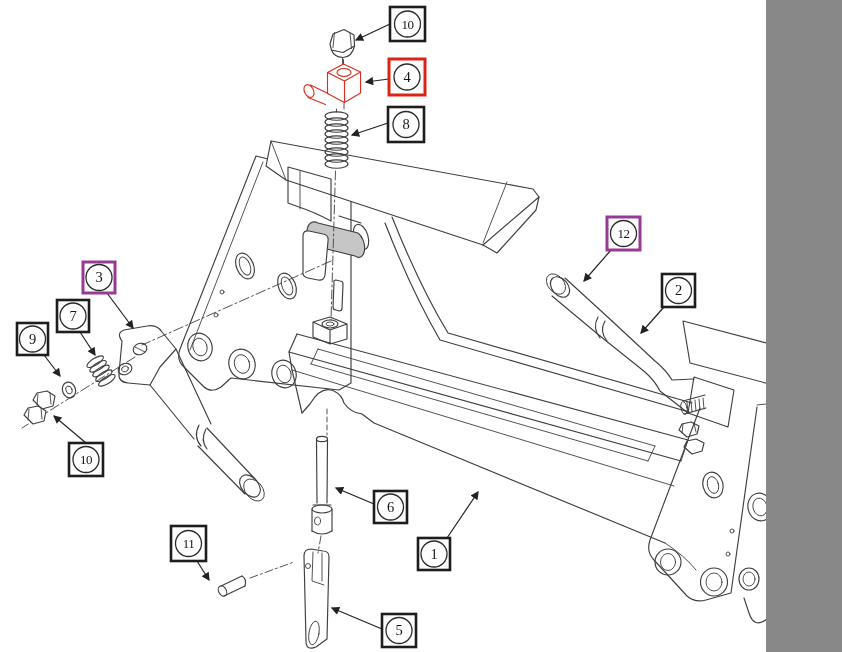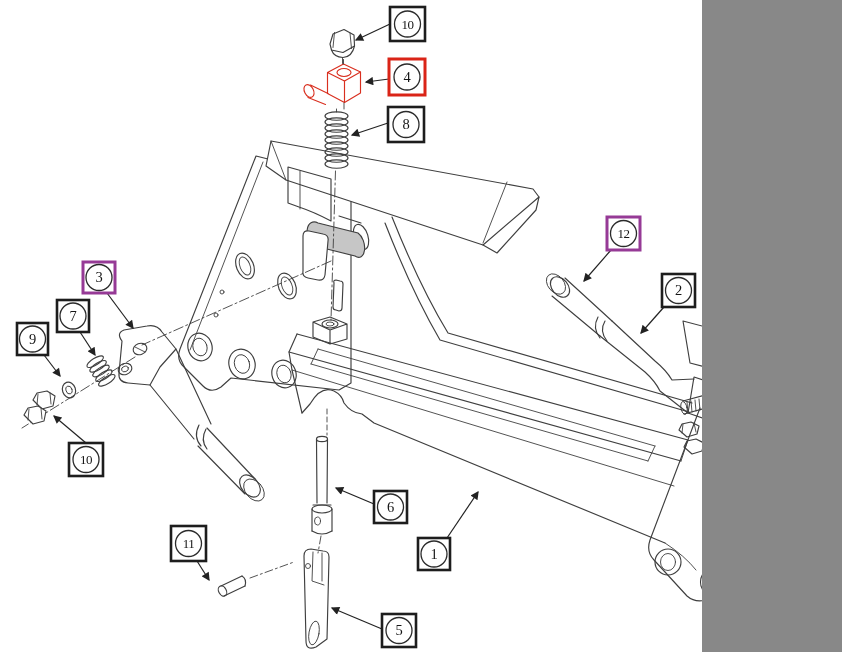--- a/index.html
+++ b/index.html
@@ -1,17 +1,17 @@
 <!DOCTYPE html>
 <html><head>
 <meta charset="utf-8">
 <style>
   html,body{margin:0;padding:0;background:#888;}
   #stage{
-    position:relative;width:702px;height:652px;background:#ffffff;
+    position:relative;width:766px;height:652px;background:#ffffff;
     font-family:"Liberation Serif", serif;overflow:hidden;
   }
   svg{display:block;}
   .ln{fill:none;stroke:#3f3f3f;stroke-width:1.15;stroke-linecap:round;stroke-linejoin:round;}
   .lnw{fill:#ffffff;stroke:#3f3f3f;stroke-width:1.15;stroke-linejoin:round;}
   .thin{stroke-width:0.9;}
   .red{stroke:#d92f1f;}
   .callout-rect{fill:#ffffff;}
   .callout-circle{fill:#ffffff;stroke:#2b2b2b;stroke-width:1.3;}
   .callout-num{fill:#151515;font-family:"Liberation Serif",serif;}

